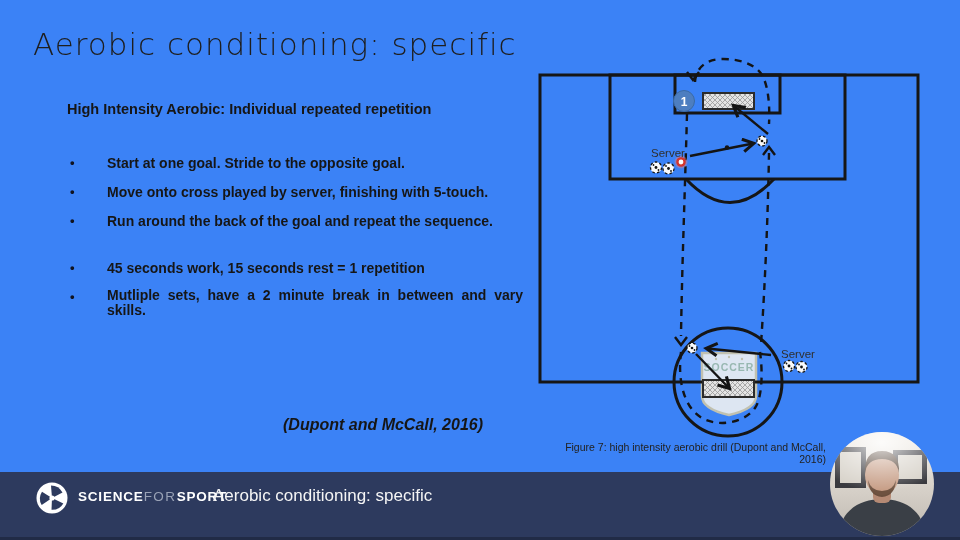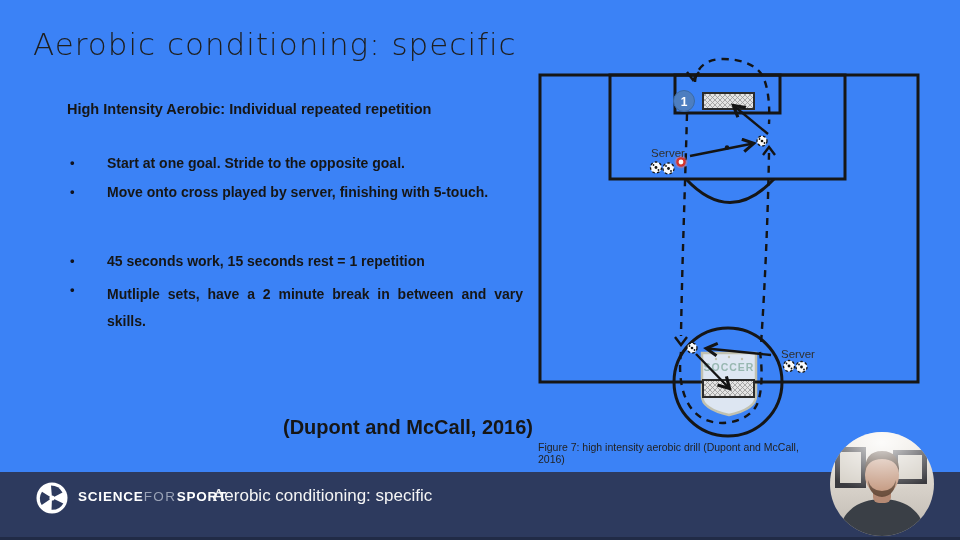--- a/index.html
+++ b/index.html
@@ -12,37 +12,37 @@
     position:absolute;left:33px;top:26px;margin:0;
     font-size:31px;font-weight:300;letter-spacing:1px;color:#1e1e1e;
     font-family:"DejaVu Sans","Liberation Sans",sans-serif;
   }
   .subtitle{
     position:absolute;left:67px;top:101px;
     font-size:14.5px;font-weight:bold;color:#161616;
   }
   .bullets{position:absolute;left:67px;width:456px;margin:0;padding:0;list-style:none;}
   .bullets.g1{top:154px;}
-  .bullets.g2{top:252px;}
+  .bullets.g2{top:259px;}
   .bullets li{
     position:relative;padding-left:40px;margin-bottom:10.5px;
     font-size:14px;font-weight:bold;color:#161616;line-height:18.5px;
   }
   .bullets li::before{
     content:"\2022";position:absolute;left:3px;top:0;
     font-size:13px;color:#10131f;
   }
-  .bullets li.justify span{display:block;text-align:justify;line-height:27px;}
+  .bullets li.justify span{display:block;text-align:justify;line-height:15px;}
   .citation{
     position:absolute;left:283px;top:416px;
-    font-size:20px;font-weight:bold;color:#161616;
+    font-size:16px;font-weight:bold;color:#161616;font-style:italic;
   }
   .fig-caption{
     position:absolute;left:538px;top:441px;width:288px;
-    font-size:10.5px;color:#222;text-align:left;
+    font-size:10.5px;color:#222;text-align:right;
   }
   .diagram{position:absolute;left:530px;top:55px;width:430px;height:385px;}
   .footer{
     position:absolute;left:0;bottom:0;width:960px;height:68px;
     background:#2d3a5e;box-shadow:inset 0 -3px 0 rgba(0,0,0,.25);
   }
   .footer-logo{position:absolute;left:36px;top:10px;width:32px;height:32px;}
   .brand{
     position:absolute;left:78px;top:17px;font-size:13.5px;letter-spacing:.8px;
     color:#ffffff;white-space:nowrap;
@@ -61,20 +61,21 @@
 
 <div class="stage">
 
   <h1 class="slide-title">Aerobic conditioning: specific</h1>
 
   <div class="subtitle">High Intensity Aerobic: Individual repeated repetition</div>
 
   <ul class="bullets g1">
     <li>Start at one goal. Stride to the opposite goal.</li>
     <li>Move onto cross played by server, finishing with 5-touch.</li>
+    <li>Run around the back of the goal and repeat the sequence.</li>
   </ul>
 
   <ul class="bullets g2">
     <li>45 seconds work, 15 seconds rest = 1 repetition</li>
     <li class="justify">
         <span>Mutliple sets, have a 2 minute break in between and vary skills.</span>
       </li>
   </ul>
 
   <div class="citation">(Dupont and McCall, 2016)</div>

